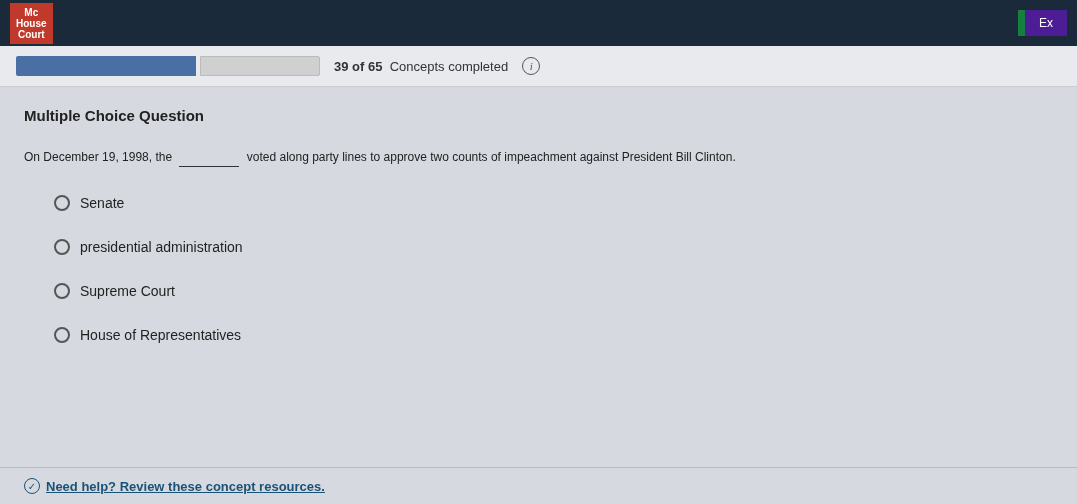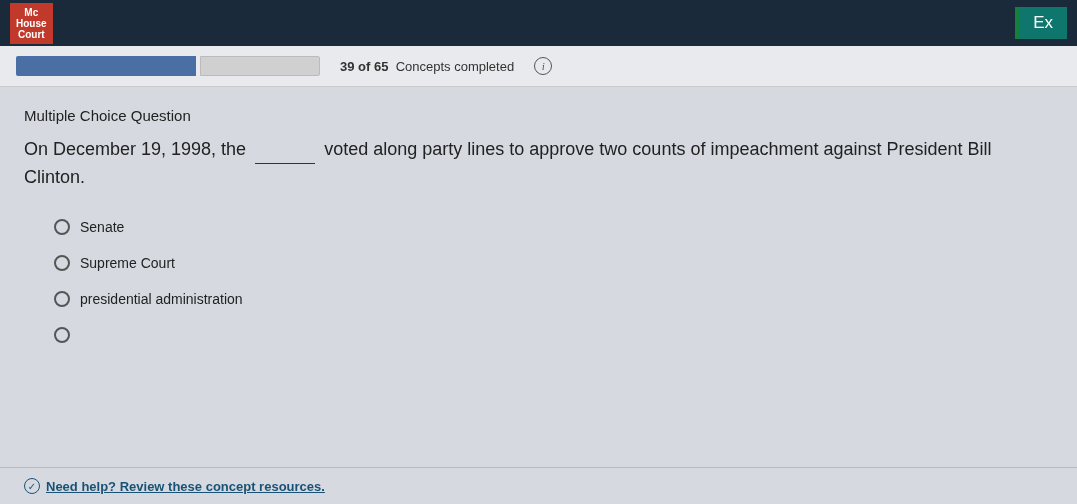--- a/index.html
+++ b/index.html
@@ -31,36 +31,36 @@
       line-height: 1.1;
     }
 
     .logo-box span {
       color: white;
       font-size: 10px;
       font-weight: bold;
     }
 
     .exit-btn {
-      background: #0f766e;
+      background: #4c1d95;
       color: white;
       border: none;
       padding: 6px 14px;
-      font-size: 17px;
-      cursor: pointer;
-      border-left: 4px solid #15803d;
+      font-size: 12px;
+      cursor: pointer;
+      border-left: 7px solid #15803d;
     }
 
     
     .progress-area {
       background: #e8eaed;
       padding: 10px 16px;
       display: flex;
       align-items: center;
-      gap: 20px;
+      gap: 14px;
       border-bottom: 1px solid #ccc;
     }
 
     .progress-bar-container {
       display: flex;
       gap: 4px;
       align-items: center;
     }
 
     .progress-filled {
@@ -104,44 +104,44 @@
 
     
     .main-content {
       background: #d6dae0;
       padding: 20px 24px;
       min-height: 400px;
     }
 
     .question-type {
       font-size: 15px;
-      font-weight: normal;
+      font-weight: bold;
       color: #222;
-      margin-bottom: 12px;
+      margin-bottom: 24px;
     }
 
     .question-text {
-      font-size: 18px;
+      font-size: 12px;
       color: #222;
       margin-bottom: 28px;
       line-height: 1.5;
     }
 
     .blank {
       display: inline-block;
       border-bottom: 1.5px solid #333;
       min-width: 60px;
       margin: 0 4px;
     }
 
     .options-list {
       list-style: none;
       display: flex;
       flex-direction: column;
-      gap: 20px;
+      gap: 28px;
       padding-left: 30px;
     }
 
     .option-item {
       display: flex;
       align-items: center;
       gap: 10px;
       font-size: 14px;
       color: #222;
       cursor: pointer;
@@ -224,28 +224,29 @@
     <span>voted along party lines to approve two counts of impeachment against President Bill Clinton.</span>
   </div>
 
   <ul class="options-list">
     <li class="option-item">
       <span class="radio-circle"></span>
       <span>Senate</span>
     </li>
     <li class="option-item">
       <span class="radio-circle"></span>
+      <span>presidential administration</span>
+    </li>
+    <li class="option-item">
+      <span class="radio-circle"></span>
       <span>Supreme Court</span>
     </li>
     <li class="option-item">
       <span class="radio-circle"></span>
-      <span>presidential administration</span>
-    </li>
-    <li class="option-item">
-      <span class="radio-circle"></span>
+      <span>House of Representatives</span>
     </li>
   </ul>
 </div>
 
 <div class="bottom-bar">
   <span class="help-chevron">✓</span>
   <span class="help-text">Need help? Review these concept resources.</span>
 </div>
 
 </body></html>

